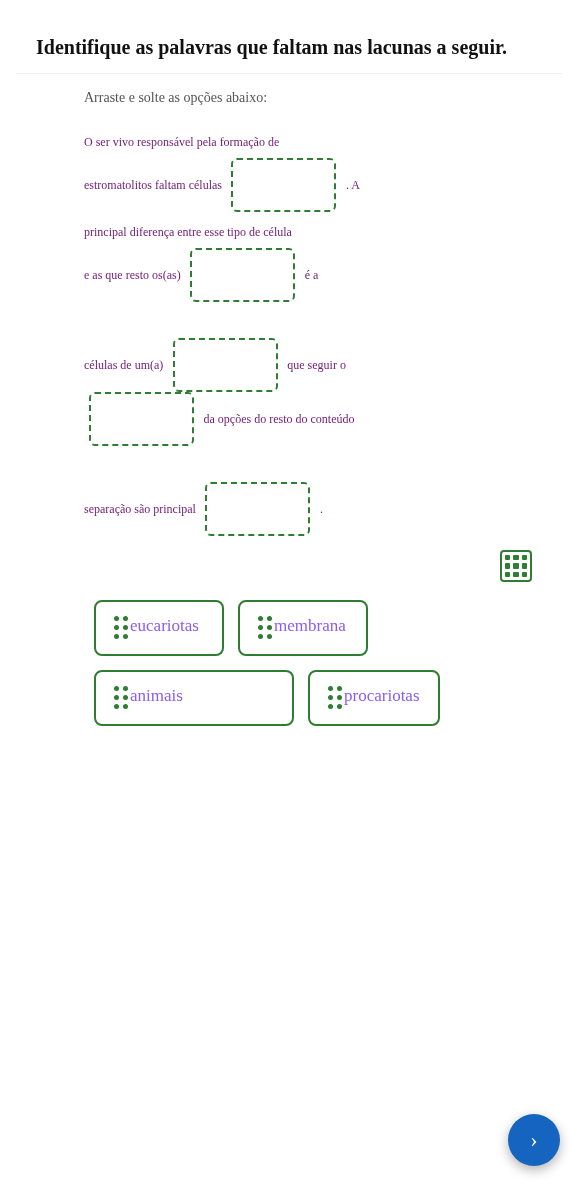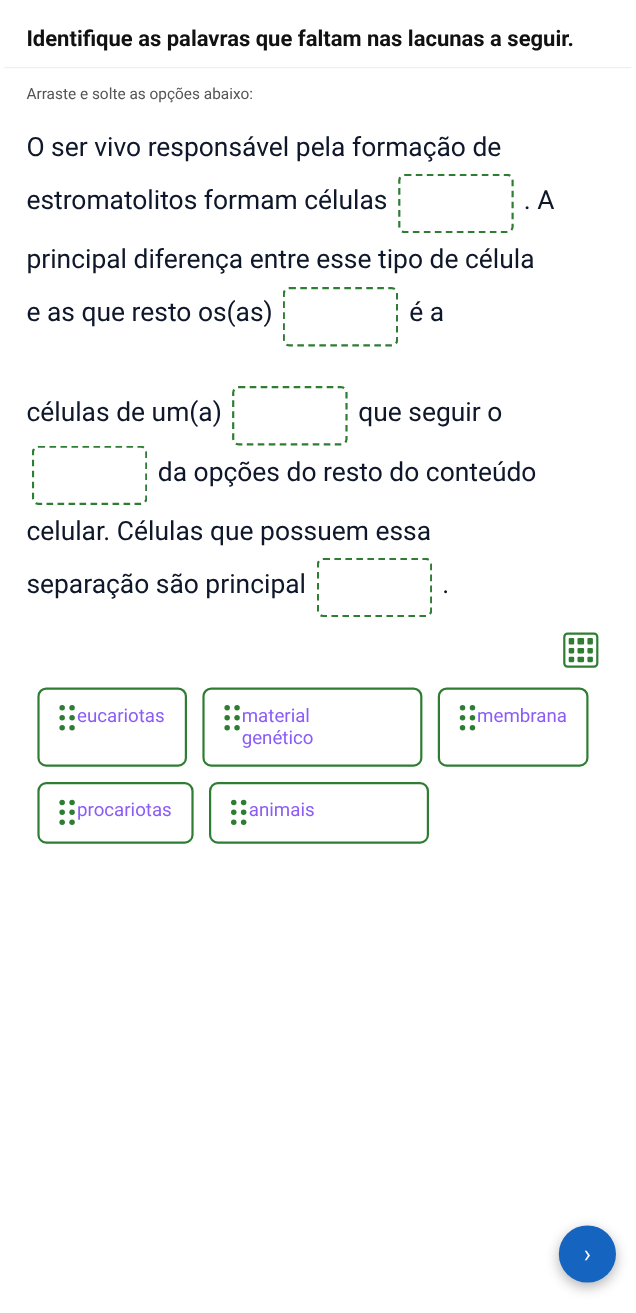--- a/index.html
+++ b/index.html
@@ -14,39 +14,41 @@
       width: 578px;
       min-height: 1194px;
       overflow-x: hidden;
       color: #222;
     }
 
     .page-container {
       width: 578px;
       min-height: 1194px;
       background: #fff;
-      padding: 4px;
+      padding: 16px;
       position: relative;
+      font-family: Liberation Serif, serif;
     }
 
     .header-section {
       background: #fff;
       padding: 18px 20px 12px 20px;
       border-bottom: 1px solid #eee;
     }
 
     .header-title {
       font-size: 20px;
       font-weight: 700;
       color: #111;
       line-height: 1.35;
     }
 
     .main-content {
       padding: 16px 20px 20px 20px;
+      margin-left: 48px;
     }
 
     .instruction-label {
       font-size: 14px;
       color: #555;
       margin-bottom: 16px;
     }
 
     .drop-box-small {
       width: 78px;
@@ -127,22 +129,22 @@
       cursor: pointer;
       z-index: 100;
     }
 
     .fab-arrow {
       color: #fff;
       font-size: 22px;
     }
 
     .text-node {
-      font-size: 24px;
-      color: #0f172a;
+      font-size: 12px;
+      color: #701a75;
     }
 
     .sentence-paragraph {
       font-size: 18px;
       line-height: 2.0;
       color: #111;
       margin-bottom: 4px;
     }
 
     .inline-drop {
@@ -172,21 +174,21 @@
   </div>
 
   <div class="main-content">
 
     <div class="instruction-label">Arraste e solte as opções abaixo:</div>
 
     <div class="sentence-paragraph">
       <span class="text-node">O ser vivo responsável pela formação de</span>
 
       <br>
-      <span class="text-node">estromatolitos formam células</span>
+      <span class="text-node">estromatolitos faltam células</span>
       <span class="inline-drop"></span>
       <span class="text-node">. A</span>
 
       <br>
       <span class="text-node">principal diferença entre esse tipo de célula</span>
 
       <br>
       <span class="text-node">e as que resto os(as)</span>
       <span class="inline-drop"></span>
       <span class="text-node">é a</span>
@@ -194,21 +196,20 @@
       <br><br>
       <span class="text-node">células de um(a)</span>
       <span class="inline-drop"></span>
       <span class="text-node">que seguir o</span>
 
       <br>
       <span class="inline-drop drop-box-small"></span>
       <span class="text-node">da opções do resto do conteúdo</span>
 
       <br>
-      <span class="text-node">celular. Células que possuem essa</span>
 
       <br>
       <span class="text-node">separação são principal</span>
       <span class="inline-drop"></span>
       <span class="text-node">.</span>
     </div>
 
     <div class="grid-icon-row">
       <div class="grid-icon">
         <div class="grid-icon-cell"></div>
@@ -230,66 +231,55 @@
           <div class="drag-dot"></div>
           <div class="drag-dot"></div>
           <div class="drag-dot"></div>
           <div class="drag-dot"></div>
           <div class="drag-dot"></div>
           <div class="drag-dot"></div>
         </div>
         <span>eucariotas</span>
       </div>
 
+
+      <div class="drag-item" draggable="true">
+        <div class="drag-handle">
+          <div class="drag-dot"></div>
+          <div class="drag-dot"></div>
+          <div class="drag-dot"></div>
+          <div class="drag-dot"></div>
+          <div class="drag-dot"></div>
+          <div class="drag-dot"></div>
+        </div>
+        <span>membrana</span>
+      </div>
+
       <div class="drag-item wide-drag" draggable="true">
         <div class="drag-handle">
           <div class="drag-dot"></div>
           <div class="drag-dot"></div>
           <div class="drag-dot"></div>
           <div class="drag-dot"></div>
           <div class="drag-dot"></div>
           <div class="drag-dot"></div>
         </div>
-        <span>material<br>genético</span>
+        <span>animais</span>
       </div>
 
       <div class="drag-item" draggable="true">
         <div class="drag-handle">
           <div class="drag-dot"></div>
           <div class="drag-dot"></div>
           <div class="drag-dot"></div>
           <div class="drag-dot"></div>
           <div class="drag-dot"></div>
           <div class="drag-dot"></div>
         </div>
-        <span>membrana</span>
-      </div>
-
-      <div class="drag-item" draggable="true">
-        <div class="drag-handle">
-          <div class="drag-dot"></div>
-          <div class="drag-dot"></div>
-          <div class="drag-dot"></div>
-          <div class="drag-dot"></div>
-          <div class="drag-dot"></div>
-          <div class="drag-dot"></div>
-        </div>
         <span>procariotas</span>
-      </div>
-
-      <div class="drag-item wide-drag" draggable="true">
-        <div class="drag-handle">
-          <div class="drag-dot"></div>
-          <div class="drag-dot"></div>
-          <div class="drag-dot"></div>
-          <div class="drag-dot"></div>
-          <div class="drag-dot"></div>
-          <div class="drag-dot"></div>
-        </div>
-        <span>animais</span>
       </div>
 
     </div>
   </div>
 
   <div class="fab-button">
     <span class="fab-arrow">›</span>
   </div>
 
 </div>

